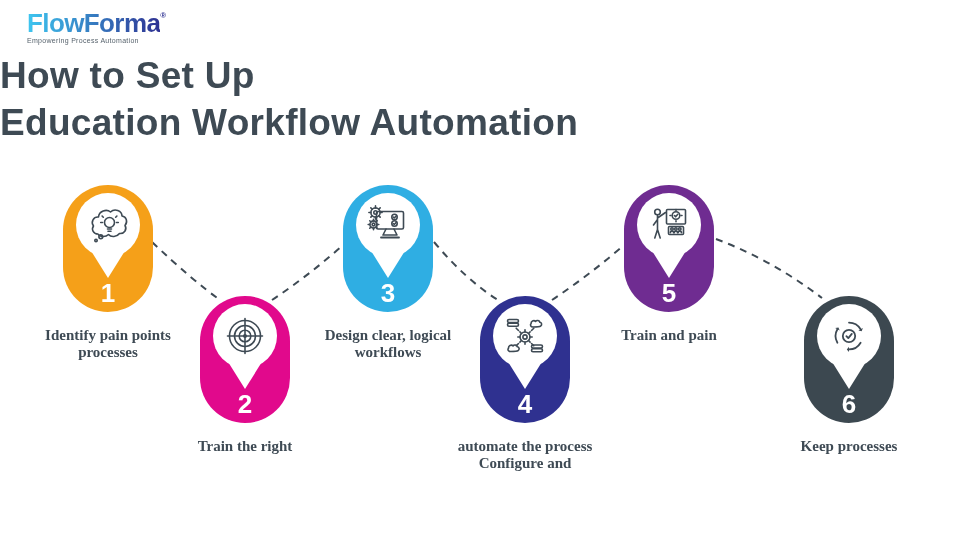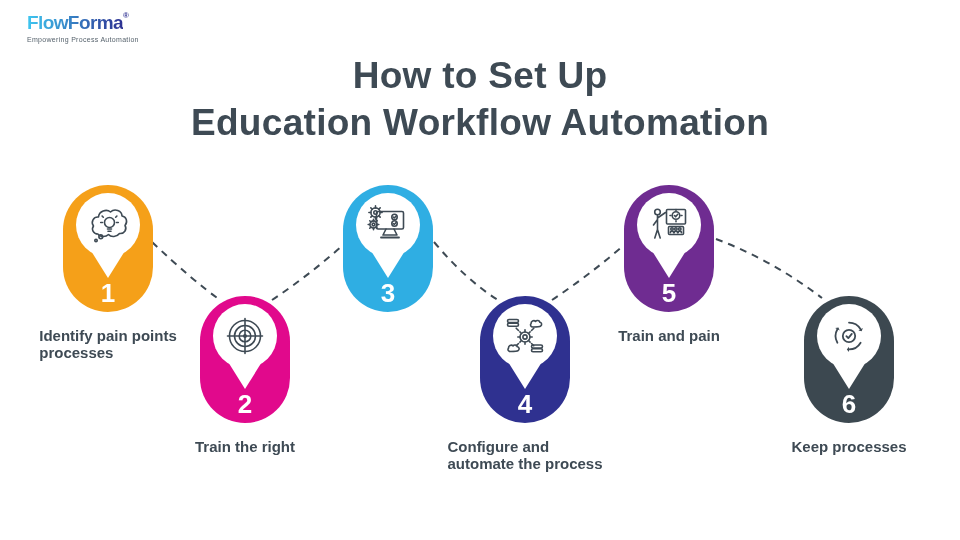--- a/index.html
+++ b/index.html
@@ -4,31 +4,31 @@
 <style>
   html,body { margin:0; padding:0; background:#ffffff; }
   .canvas {
     position:relative; width:960px; height:540px; background:#ffffff;
     overflow:hidden; font-family:"Liberation Sans", sans-serif;
   }
 
   
   .logo { position:absolute; left:27px; top:11px; width:150px; }
   .logo-name {
-    font-size:19px; font-weight:bold; letter-spacing:-0.6px; line-height:24px;
+    font-size:26px; font-weight:bold; letter-spacing:-0.6px; line-height:24px;
     background:linear-gradient(90deg, var(--logo-start,#3EC6F0), var(--logo-end,#2E3192));
     -webkit-background-clip:text; background-clip:text; color:transparent;
     display:inline-block;
   }
   .logo-reg { font-size:8px; vertical-align:top; color:var(--logo-end,#2E3192); font-weight:bold; }
   .logo-tagline { font-size:7px; letter-spacing:0.3px; color:#57636d; margin-top:1px; }
 
   
   .title {
-    position:absolute; left:0; top:52px; width:960px; text-align:center;
+    position:absolute; left:0; top:52px; width:960px; text-align:left;
     color:var(--title-color,#3E4A54); font-weight:bold; font-size:37px;
     line-height:47px; letter-spacing:0.3px;
   }
 
   
   .connectors { position:absolute; left:0; top:0; width:960px; height:540px; }
   .connectors path {
     fill:none; stroke:var(--connector,#3E4A54); stroke-width:2;
     stroke-dasharray:7 6;
   }
@@ -36,22 +36,22 @@
   
   .step { position:absolute; width:180px; display:flex; flex-direction:column; align-items:center; }
   .step-pin { width:90px; height:127px; display:block; }
   .pin-pill { fill:var(--pin,#888); }
   .pin-white { fill:#ffffff; }
   .pin-number {
     fill:#ffffff; font-family:"Liberation Sans", sans-serif;
     font-size:26px; font-weight:bold;
   }
   .step-label {
-    margin-top:15px; color:var(--title-color,#3E4A54);
-    font-size:15px; font-weight:bold; line-height:17px;
+    margin-top:15px; text-align:center; color:var(--title-color,#3E4A54);
+    font-size:15px; font-weight:bold; line-height:17px;font-family:Liberation Serif, serif;
   }
   .icon-s { stroke:#3E4A54; stroke-width:1.6; fill:none; stroke-linecap:round; stroke-linejoin:round; }
   .icon-s2 { stroke:#3E4A54; stroke-width:1.8; fill:none; stroke-linecap:round; stroke-linejoin:round; }
   .icon-f { fill:#3E4A54; stroke:none; }
 
   .step1 { left:18px;  top:185px; }
   .step2 { left:155px; top:296px; }
   .step3 { left:298px; top:185px; }
   .step4 { left:435px; top:296px; }
   .step5 { left:579px; top:185px; }
@@ -136,20 +136,24 @@
         <path class="icon-s" d="M27.3,20.5 l1,1 1.8,-2"></path>
         <circle class="icon-s" cx="9.5" cy="9.5" r="4.6"></circle>
         <circle class="icon-s" cx="9.5" cy="9.5" r="1.7"></circle>
         <path class="icon-s" d="M14.1,9.5 H16.1 M12.75,12.75 L14.17,14.17 M9.5,14.1 V16.1 M6.25,12.75 L4.83,14.17 M4.9,9.5 H2.9 M6.25,6.25 L4.83,4.83 M9.5,4.9 V2.9 M12.75,6.25 L14.17,4.83"></path>
         <circle class="icon-s" cx="7.5" cy="21.5" r="3.6"></circle>
         <circle class="icon-s" cx="7.5" cy="21.5" r="1.4"></circle>
         <path class="icon-s" d="M11.1,21.5 H12.8 M10.05,24.05 L11.25,25.25 M7.5,25.1 V26.8 M4.95,24.05 L3.75,25.25 M3.9,21.5 H2.2 M4.95,18.95 L3.75,17.75 M7.5,17.9 V16.2 M10.05,18.95 L11.25,17.75"></path>
       </g>
       <text class="pin-number" x="45" y="117" text-anchor="middle">3</text>
     </svg>
+    <div class="step-label">
+      <div>Design clear, logical</div>
+      <div>workflows</div>
+    </div>
   </div>
 
   <div class="step step4" style="--pin: #2F3190;">
     <svg class="step-pin" viewBox="0 0 90 127">
       <rect class="pin-pill" x="0" y="0" width="90" height="127" rx="45"></rect>
       <circle class="pin-white" cx="45" cy="40" r="32"></circle>
       <path class="pin-white" d="M45,93 L25,61 L65,61 Z"></path>
       <g transform="translate(23,18)">
         <circle class="icon-s" cx="22" cy="23" r="5"></circle>
         <circle class="icon-s" cx="22" cy="23" r="2.1"></circle>
@@ -158,22 +162,22 @@
         <rect class="icon-s" x="4.5" y="5.5" width="11" height="3" rx="1.5"></rect>
         <rect class="icon-s" x="4.5" y="9.2" width="11" height="3" rx="1.5"></rect>
         <path class="icon-s" d="M30,13 c-2.3,0 -3.2,-1.9 -1.9,-3.4 c-0.4,-2.4 2.7,-3.8 4.5,-2.2 c0.9,-1.6 4,-1.1 4.3,0.9 c2,0.3 2.3,2.7 0.7,3.9 c-0.6,0.5 -1.4,0.8 -7.6,0.8 z"></path>
         <path class="icon-s" transform="translate(-22.5,24.5)" d="M30,13 c-2.3,0 -3.2,-1.9 -1.9,-3.4 c-0.4,-2.4 2.7,-3.8 4.5,-2.2 c0.9,-1.6 4,-1.1 4.3,0.9 c2,0.3 2.3,2.7 0.7,3.9 c-0.6,0.5 -1.4,0.8 -7.6,0.8 z"></path>
         <rect class="icon-s" x="28.5" y="31" width="11" height="3" rx="1.5"></rect>
         <rect class="icon-s" x="28.5" y="34.7" width="11" height="3" rx="1.5"></rect>
       </g>
       <text class="pin-number" x="45" y="117" text-anchor="middle">4</text>
     </svg>
     <div class="step-label">
+      <div>automate the process</div>
       <div>Configure and</div>
-      <div>automate the process</div>
     </div>
   </div>
 
   <div class="step step5" style="--pin: #6F2C91;">
     <svg class="step-pin" viewBox="0 0 90 127">
       <rect class="pin-pill" x="0" y="0" width="90" height="127" rx="45"></rect>
       <circle class="pin-white" cx="45" cy="40" r="32"></circle>
       <path class="pin-white" d="M45,93 L25,61 L65,61 Z"></path>
       <g transform="translate(23,18)">
         <rect class="icon-s" x="19.5" y="6.5" width="19" height="14.5" rx="1"></rect>

